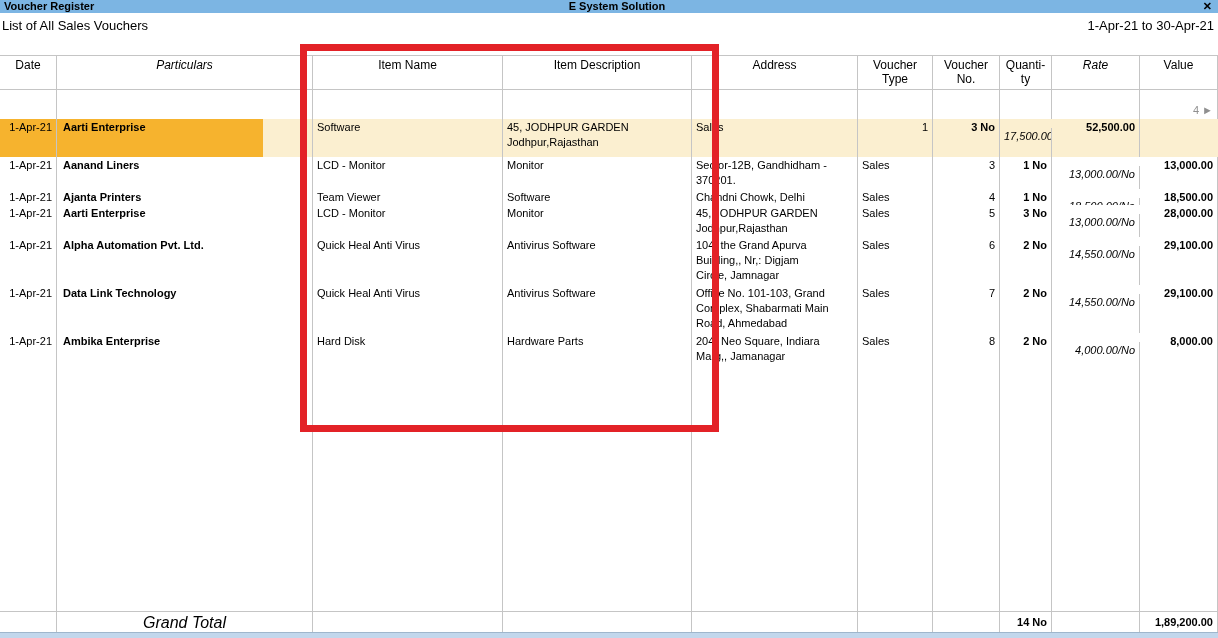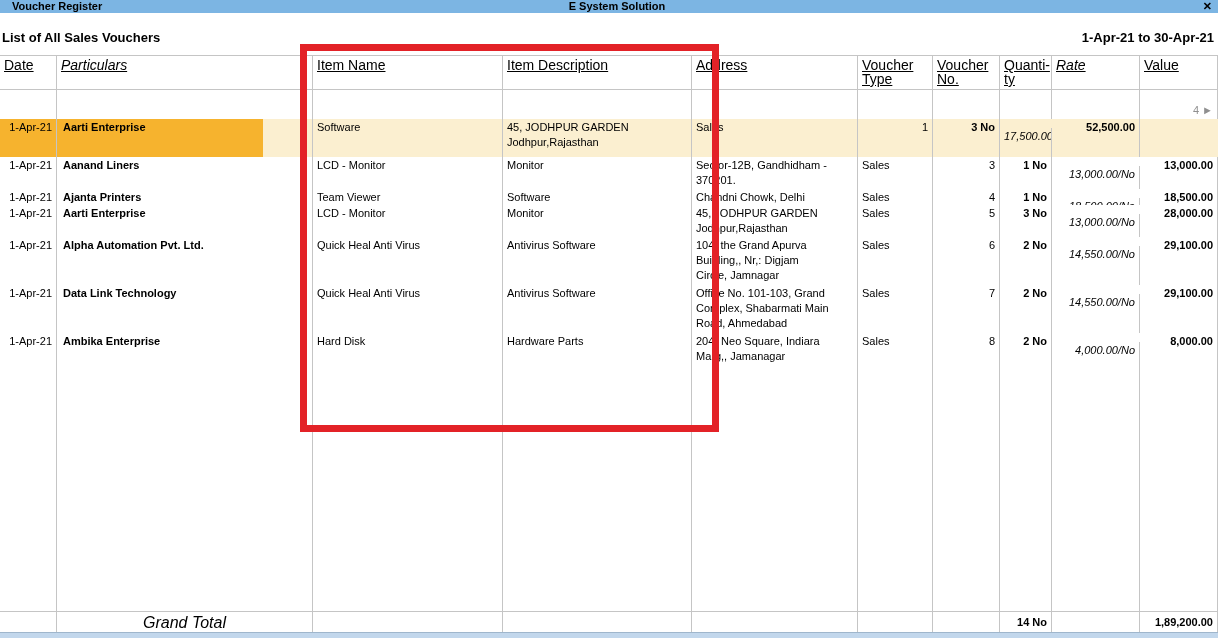--- a/index.html
+++ b/index.html
@@ -2,35 +2,35 @@
 <html style="--titlebar: #7cb5e3; --orange: #f6b32e; --cream: #fbefd0; --border: #c5c5c5; --red: #e32227; --muted: #8f8f8f; --strip: #c2d7ec;"><head>
 <meta charset="utf-8">
 <style>
   html,body{margin:0;padding:0;background:#fff;}
   .screen{position:relative;width:1218px;height:638px;overflow:hidden;background:#fff;
           font-family:"Liberation Sans",sans-serif;color:#000;}
 
   
   .titlebar{position:absolute;top:0;left:0;width:100%;height:13px;background:var(--titlebar);
             font-size:11px;font-weight:bold;line-height:13px;}
-  .titlebar .t-left{position:absolute;left:12px;top:0;}
+  .titlebar .t-left{position:absolute;left:4px;top:0;}
   .titlebar .t-center{position:absolute;left:0;right:0;text-align:center;top:0;padding-left:16px;}
   .titlebar .t-close{position:absolute;right:6px;top:0;cursor:pointer;font-size:11px;}
 
   
   .report-header{position:absolute;top:18px;left:2px;right:4px;display:flex;
-                 justify-content:space-between;font-size:13px;font-weight:bold;margin-top:12px;}
+                 justify-content:space-between;font-size:13px;font-weight:normal;}
 
   
   .table{position:absolute;top:55px;left:0;width:1218px;bottom:5px;display:flex;flex-direction:column;}
   .row{display:grid;grid-template-columns:57px 256px 190px 189px 166px 75px 67px 52px 88px 78px;flex:none;}
   .cell{border-right:1px solid var(--border);padding:1px 4px 0 4px;font-size:11px;line-height:15px;
         overflow:hidden;}
   .row.header{height:33px;border-top:1px solid var(--border);border-bottom:1px solid var(--border);}
-  .row.header .cell{font-size:14px;white-space:pre-line;line-height:14px;padding-top:2px;text-decoration:underline;}
+  .row.header .cell{font-size:12px;text-align:center;white-space:pre-line;line-height:14px;padding-top:2px;}
   .row.header .cell.italic{font-style:italic;}
   .row.subrow{height:29px;}
   .row.subrow .cell{display:flex;align-items:flex-end;justify-content:flex-end;}
   .page-indicator{color:var(--muted);font-size:11px;padding:0 0 1px 0;cursor:pointer;}
 
   .row.body.highlighted{background:linear-gradient(90deg,var(--orange) 0,var(--orange) 263px,
                         var(--cream) 263px,var(--cream) 100%);}
   .c-date{padding-left:3px;text-align:right;}
   .c-part{font-weight:bold;padding-left:6px;}
   .c-addr{white-space:pre-line;}

